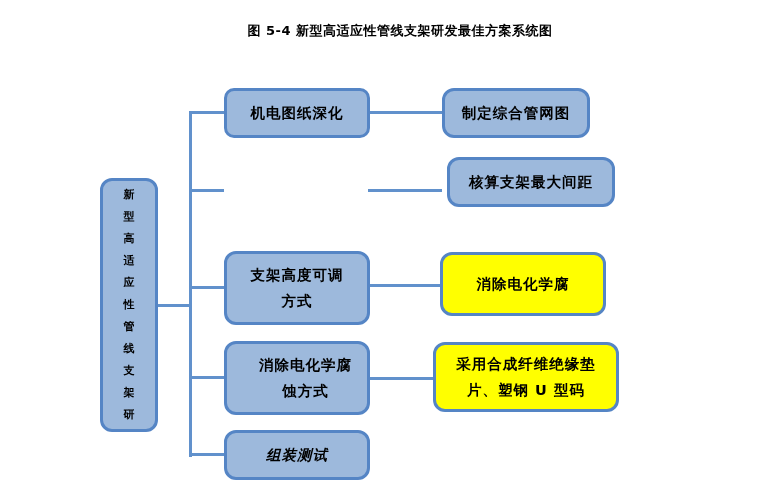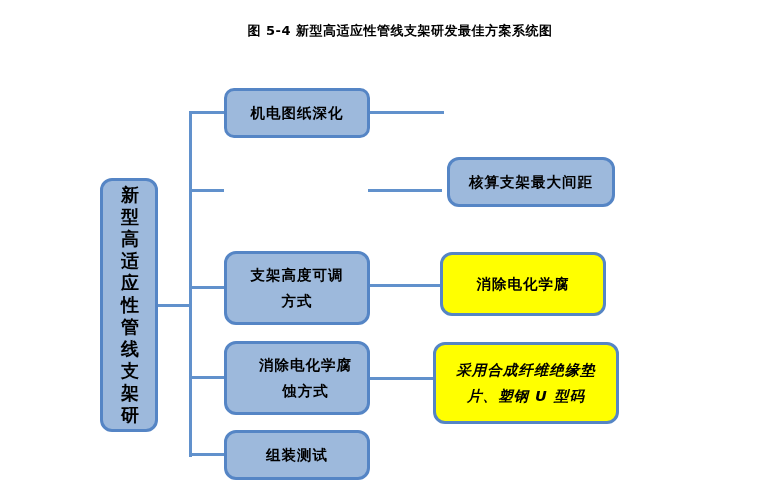--- a/index.html
+++ b/index.html
@@ -40,37 +40,37 @@
     letter-spacing: 1px;
   }
   .box.yellow { background: #FFFF00; }
 
   
   #root { left: 100px; top: 178px; width: 58px; height: 254px; }
   #root .vtext {
     width: 16px;
     word-break: break-all;
     line-height: 22px;
-    font-size: 18px;
+    font-size: 11px;
     letter-spacing: 0;
     white-space: normal;
   }
 
   
   #mid1 { left: 224px; top: 88px;  width: 146px; height: 50px; border-radius: 10px; }
   #mid2 { left: 224px; top: 166px; width: 146px; height: 50px; }
   #mid3 { left: 224px; top: 251px; width: 146px; height: 74px; }
   #mid4 { left: 224px; top: 341px; width: 146px; height: 74px; padding-left: 17px; }
-  #mid5 { left: 224px; top: 430px; width: 146px; height: 50px; }
+  #mid5 { left: 224px; top: 430px; width: 146px; height: 50px; font-style: italic; }
 
   
   #right1 { left: 442px; top: 88px;  width: 148px; height: 50px; }
   #right2 { left: 440px; top: 157px; width: 168px; height: 50px; margin-left: 7px; }
   #right3 { left: 440px; top: 252px; width: 166px; height: 64px; }
-  #right4 { left: 433px; top: 342px; width: 186px; height: 82px; font-style: italic; }
+  #right4 { left: 433px; top: 342px; width: 186px; height: 70px; }
 
   
   .line { position: absolute; background: #6191CC; }
   .h { height: 3px; }
   .v { width: 3px; }
   #stub-root { left: 156px; top: 304px; width: 36px; }
   #spine     { left: 189px; top: 111px; height: 346px; }
   #b1 { left: 191px; top: 111px; width: 33px; }
   #b2 { left: 191px; top: 189px; width: 33px; }
   #b3 { left: 191px; top: 286px; width: 33px; }
@@ -104,18 +104,19 @@
     <div class="vtext">新型高适应性管线支架研</div>
   </div>
 
   <div class="box" id="mid1">机电图纸深化</div>
   <div class="box" id="mid3">支架高度可调
 方式</div>
   <div class="box" id="mid4">消除电化学腐
 蚀方式</div>
   <div class="box" id="mid5">组装测试</div>
 
+  <div class="box" id="right1">制定综合管网图</div>
   <div class="box" id="right2">核算支架最大间距</div>
   <div class="box yellow" id="right3">消除电化学腐</div>
   <div class="box yellow" id="right4">采用合成纤维绝缘垫
 片、塑钢 U 型码</div>
 
 </div>
 
 </body></html>

